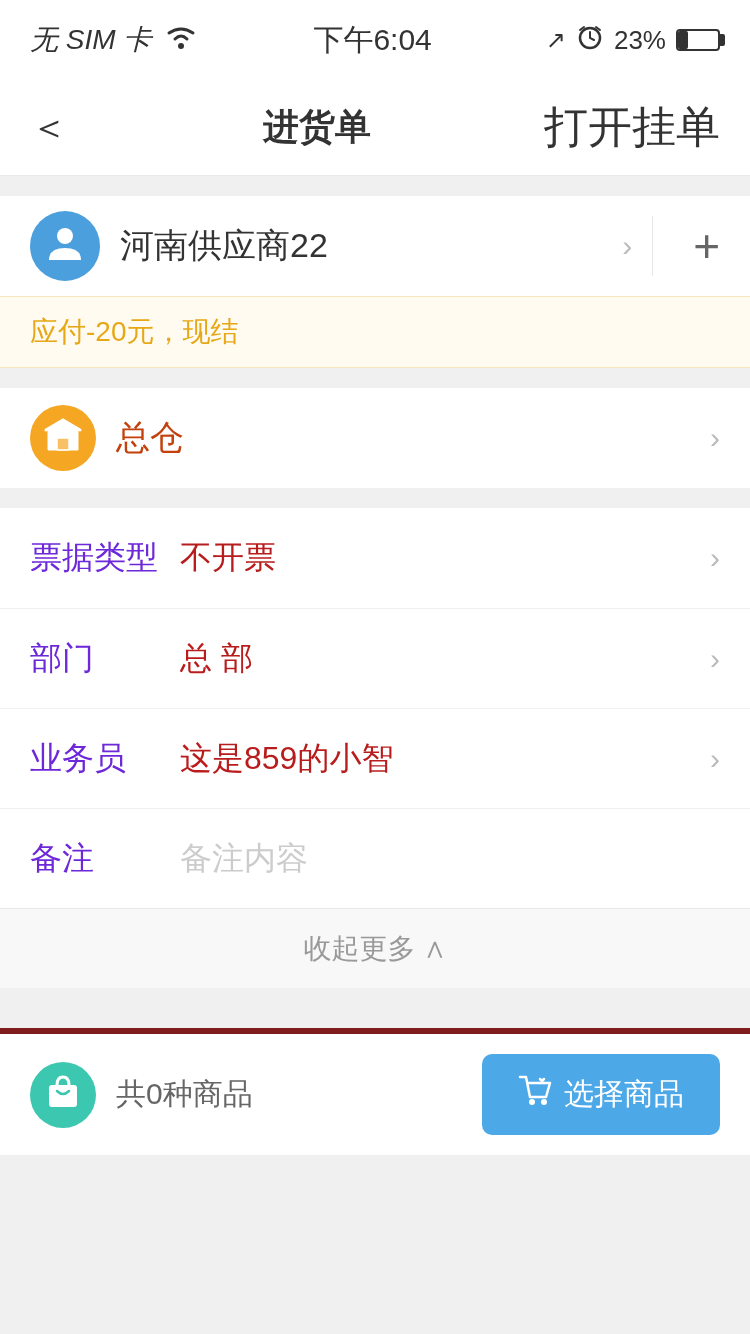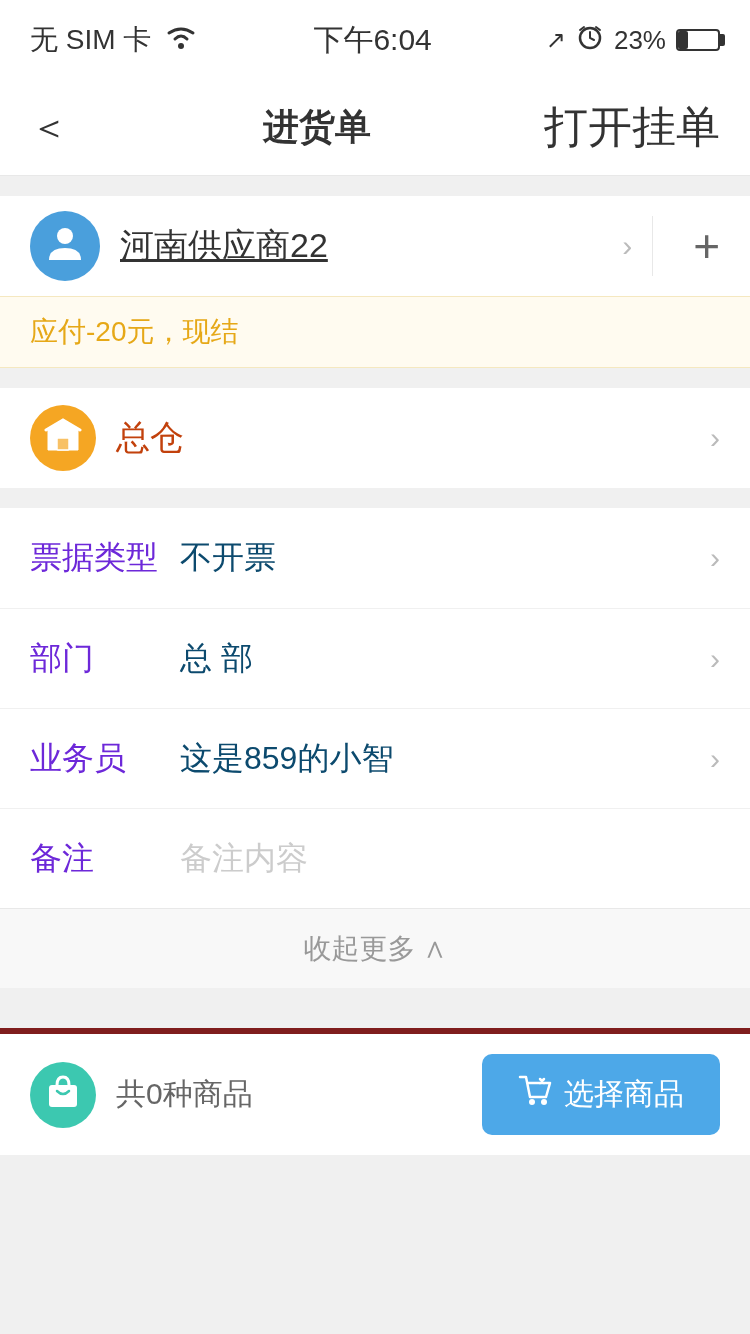--- a/index.html
+++ b/index.html
@@ -23,20 +23,21 @@
       align-items: center;
       justify-content: space-between;
       padding: 0 30px;
       font-size: 28px;
       color: #333;
     }
     .status-left {
       display: flex;
       align-items: center;
       gap: 12px;
+      font-style: italic;
     }
     .status-center {
       font-size: 30px;
       font-weight: 500;
     }
     .status-right {
       display: flex;
       align-items: center;
       gap: 10px;
       font-size: 26px;
@@ -127,21 +128,20 @@
       flex-shrink: 0;
     }
     .avatar-icon {
       color: #fff;
       font-size: 34px;
     }
     .supplier-name {
       flex: 1;
       font-size: 34px;
       color: #333;
-      text-decoration: underline;
     }
     .supplier-divider {
       width: 1px;
       height: 60px;
       background: #e8e8e8;
       margin: 0 20px;
     }
     .chevron {
       color: #bbb;
       font-size: 30px;
@@ -204,21 +204,21 @@
     }
     .form-label {
       font-size: 32px;
       color: #6d28d9;
       width: 140px;
       flex-shrink: 0;
     }
     .form-value {
       flex: 1;
       font-size: 32px;
-      color: #0c4a6e;
+      color: #b91c1c;
       margin-left: 10px;
     }
     .form-value.placeholder {
       color: #ccc;
     }
 
     
     .collapse-bar {
       background: #f8f8f8;
       height: 80px;

